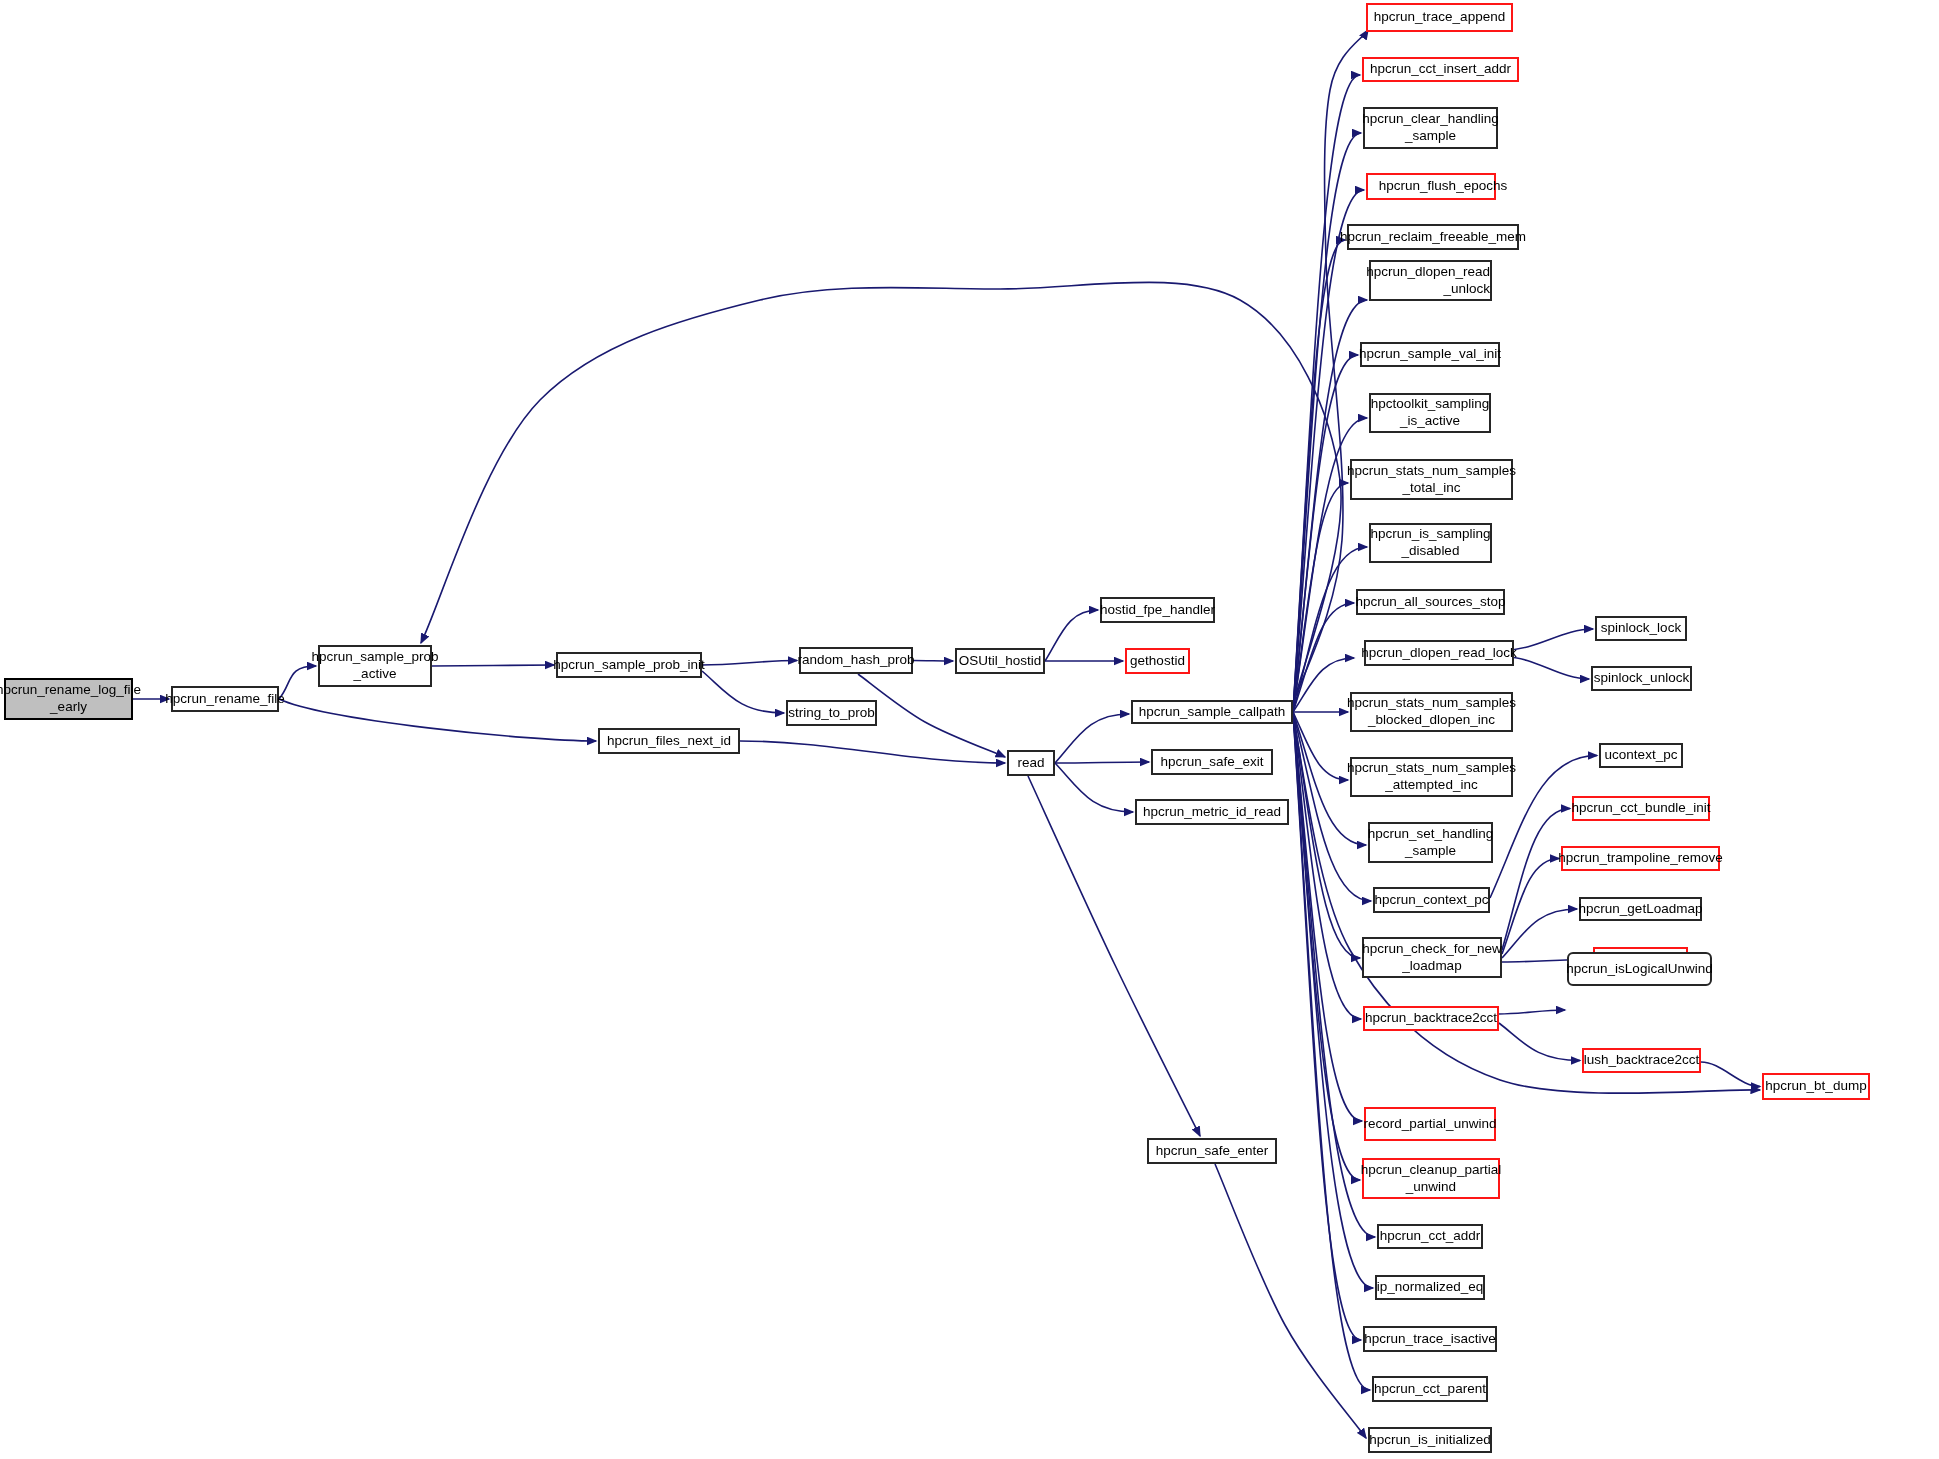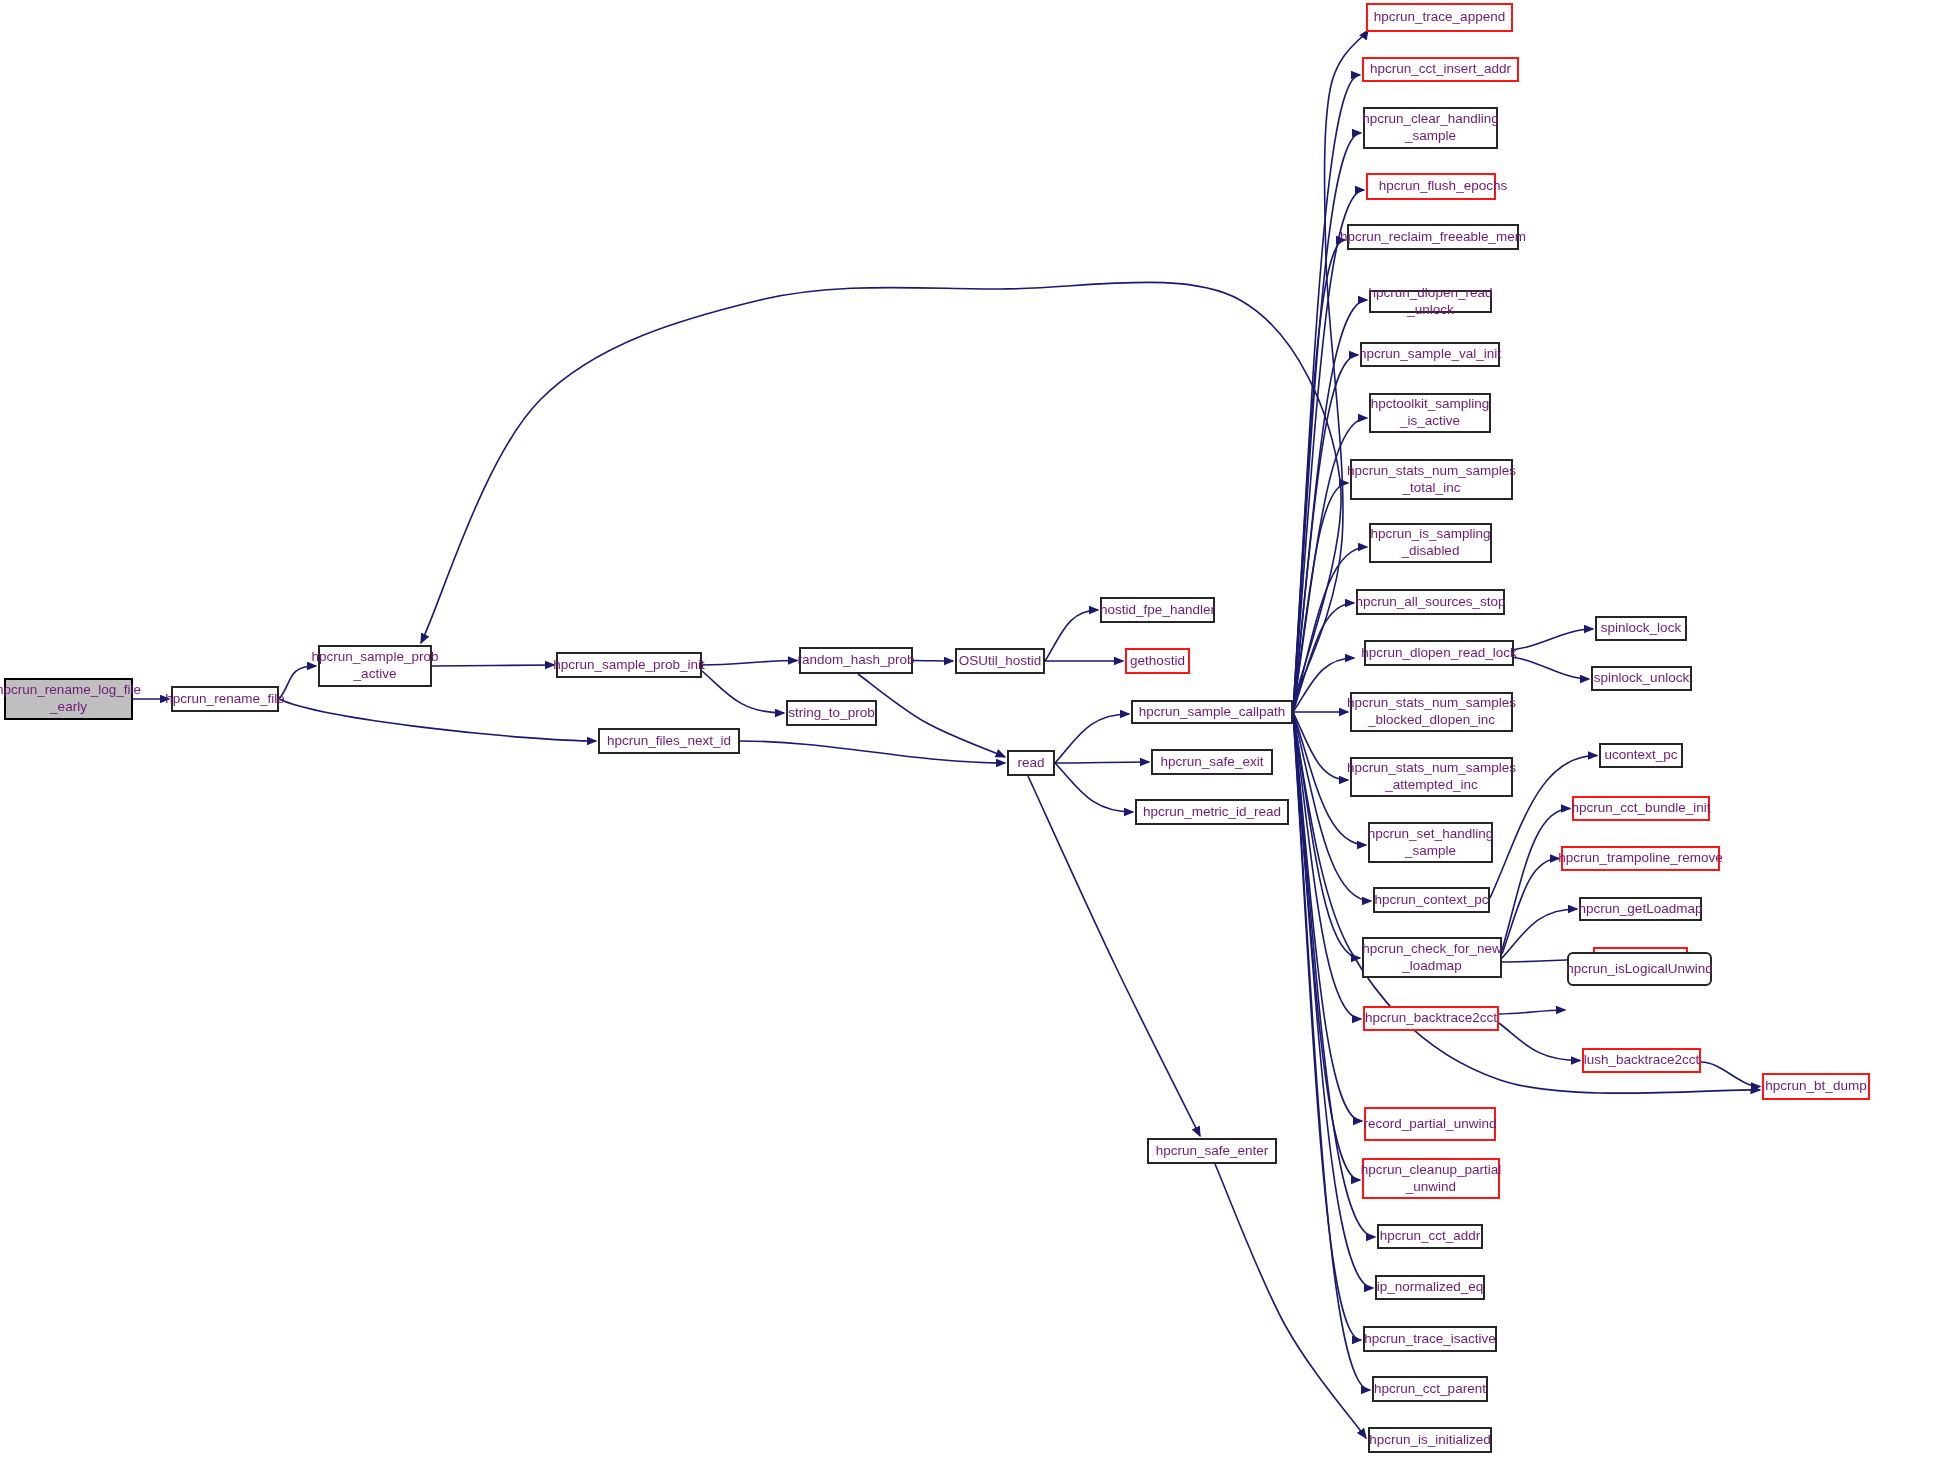--- a/index.html
+++ b/index.html
@@ -1,21 +1,21 @@
 <!DOCTYPE html>
 <html><head>
 <meta charset="utf-8">
 <style>
   html,body{margin:0;padding:0;background:#ffffff;}
   .graph{position:relative;width:1939px;height:1459px;background:#ffffff;
          font-family:"Liberation Sans",sans-serif;overflow:hidden;}
   .graph svg{position:absolute;left:0;top:0;}
   .node{position:absolute;box-sizing:border-box;display:flex;flex-direction:column;
         align-items:center;justify-content:center;background:#ffffff;
-        border:2px solid #262626;color:#701a75;font-size:13.5px;line-height:1.25;
+        border:2px solid #262626;color:#000000;font-size:13.5px;line-height:1.25;
         text-align:center;white-space:nowrap;cursor:pointer;}
   .node.red{border-color:#fe1616;}
   .node.root{background:#bfbfbf;border-color:#000;cursor:default;}
   .edge{fill:none;stroke:#191970;stroke-width:1.6px;}
 </style>
 </head>
 <body>
 
 <div class="graph">
   <svg id="edges" width="1939" height="1459" viewBox="0 0 1939 1459">
@@ -134,21 +134,21 @@
       <div class="node" style="left: 1363px; top: 107px; width: 135px; height: 42px;">
         <div>hpcrun_clear_handling</div>
         <div>_sample</div>
       </div>
       <div class="node red" style="left: 1366px; top: 173px; width: 130px; height: 27px; padding-left: 24px;">
         <div>hpcrun_flush_epochs</div>
       </div>
       <div class="node" style="left: 1347px; top: 224px; width: 172px; height: 26px;">
         <div>hpcrun_reclaim_freeable_mem</div>
       </div>
-      <div class="node" style="left: 1369px; top: 290px; width: 123px; height: 23px;">
+      <div class="node" style="left: 1369px; top: 260px; width: 123px; height: 41px; align-items: flex-end;">
         <div>hpcrun_dlopen_read</div>
         <div>_unlock</div>
       </div>
       <div class="node" style="left: 1360px; top: 342px; width: 140px; height: 25px;">
         <div>hpcrun_sample_val_init</div>
       </div>
       <div class="node" style="left: 1369px; top: 393px; width: 122px; height: 40px;">
         <div>hpctoolkit_sampling</div>
         <div>_is_active</div>
       </div>

